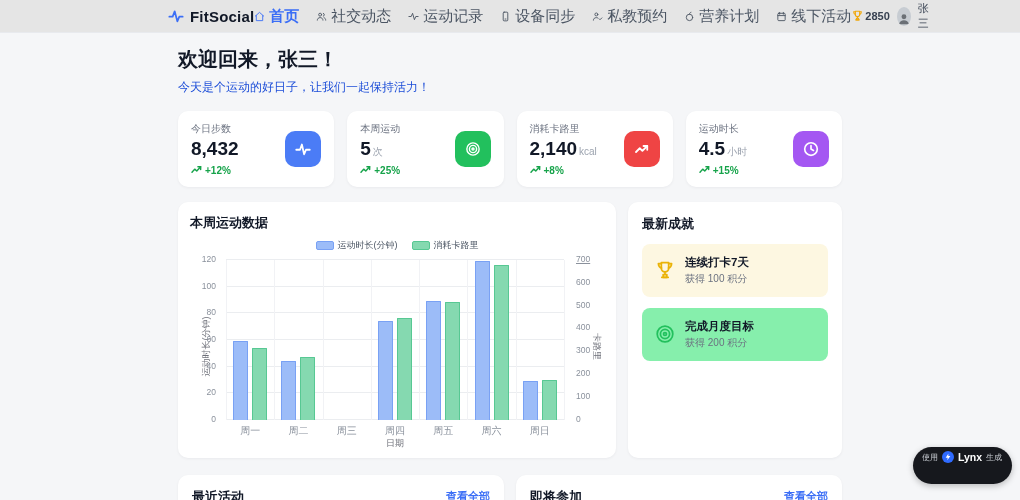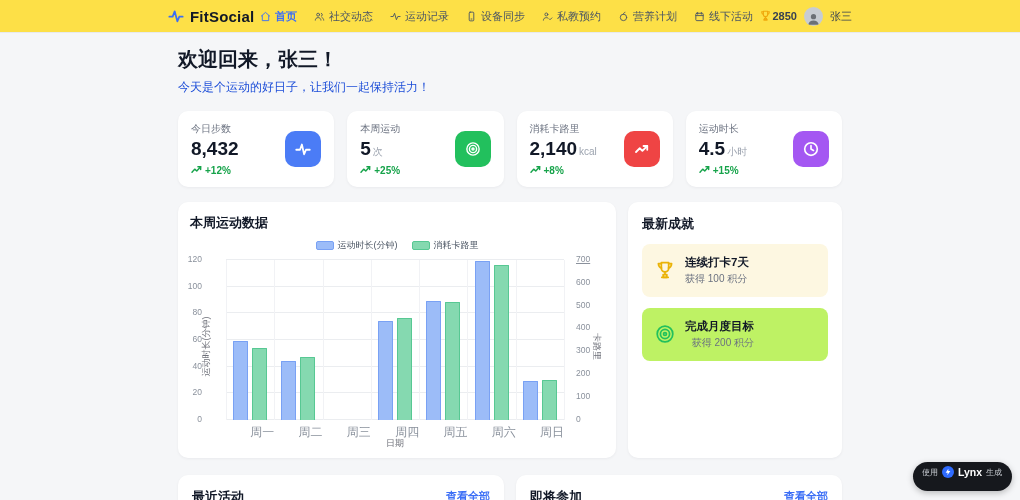--- a/index.html
+++ b/index.html
@@ -1,26 +1,26 @@
 <!DOCTYPE html>
 <html><head>
 <meta charset="utf-8">
 <style>
   * { margin:0; padding:0; box-sizing:border-box; }
   html,body { width:1020px; height:500px; overflow:hidden; }
   body { background:#f5f6f8; font-family:"Liberation Sans","DejaVu Sans",sans-serif; color:#1f2937; }
 
   
-  .header { height:33px; background:#fde047; border-bottom:1px solid #e8eaee; display:flex; align-items:center; }
+  .header { height:33px; background:#e5e5e5; border-bottom:1px solid #e8eaee; display:flex; align-items:center; }
   .header-inner { width:684px; margin:0 auto; display:flex; align-items:center; justify-content:space-between; }
   .brand { display:flex; align-items:center; gap:6px; }
   .brand svg { display:block; }
   .brand-name { font-size:15px; font-weight:bold; color:#111827; letter-spacing:.2px; }
   .nav { display:flex; align-items:center; gap:17px; }
-  .nav-item { display:flex; align-items:center; gap:4px; font-size:11px; color:#4b5563; cursor:pointer; white-space:nowrap; }
+  .nav-item { display:flex; align-items:center; gap:4px; font-size:15px; color:#4b5563; cursor:pointer; white-space:nowrap; }
   .nav-item svg { display:block; }
   .nav-item.active { color:#3b6ef6; font-weight:bold; }
   .user-area { display:flex; align-items:center; gap:7px; }
   .points { display:flex; align-items:center; gap:1px; font-size:11px; font-weight:bold; color:#374151; }
   .avatar { width:19px; height:19px; border-radius:50%; background:#c7ccd2; display:flex; align-items:flex-end; justify-content:center; overflow:hidden; }
   .user-name { font-size:11px; color:#374151; }
 
   
   .main { width:664px; margin:0 auto; padding-top:13px; }
   .welcome-title { font-size:20px; font-weight:bold; color:#111827; margin-bottom:6px; }
@@ -45,45 +45,45 @@
   .legend-item { display:flex; align-items:center; gap:4px; font-size:9px; color:#4b5563; }
   .legend-swatch { width:18px; height:9px; border-radius:2px; border:1px solid transparent; }
 
   .chart-wrap { position:relative; height:192px; margin-top:4px; }
   .plot { position:absolute; left:36px; right:40px; top:4px; height:160px; }
   .gridline-h { position:absolute; left:0; right:0; height:1px; background:#ebedf0; }
   .gridline-v { position:absolute; top:0; bottom:0; width:1px; background:#f1f2f5; }
   .bar { position:absolute; bottom:0; width:15px; border-style:solid; border-width:1px 1px 0 1px; border-radius:1px 1px 0 0; }
   .tick { position:absolute; font-size:8.5px; color:#8a919c; line-height:9px; }
   .ticks-left { position:absolute; left:0; width:30px; top:4px; height:160px; }
-  .ticks-left .tick { right:18px; text-align:left; }
+  .ticks-left .tick { right:4px; text-align:left; }
   .ticks-right { position:absolute; right:0; width:34px; top:4px; height:160px; }
   .ticks-right .tick { left:6px; }
   .axis-name { position:absolute; font-size:9px; color:#6E7079; white-space:nowrap; }
   .axis-name-left { left:-14px; top:84px; transform:rotate(-90deg); transform-origin:center; }
   .axis-name-right { right:-6px; top:84px; transform:rotate(90deg); transform-origin:center; }
   .x-labels { position:absolute; left:36px; right:40px; top:168px; display:flex; }
-  .x-label { flex:1; text-align:right; font-size:12px; color:#8a919c; }
+  .x-label { flex:1; text-align:center; font-size:10px; color:#8a919c; }
   .x-axis-name { position:absolute; left:36px; right:40px; top:181px; text-align:center; font-size:9px; color:#6E7079; }
 
   
   .achv-card { padding:13px 14px; }
   .achv-item { display:flex; align-items:center; gap:9px; border-radius:8px; padding:11px 12px; margin-top:11px; }
   .achv-icon { flex:none; display:flex; }
   .achv-title { font-size:11.5px; font-weight:bold; color:#111827; }
   .achv-sub { font-size:10px; color:#6b7280; margin-top:2px; }
 
   
   .bottom-row { display:grid; grid-template-columns:1fr 1fr; gap:12px; }
   .bottom-card { padding:13px 14px 20px; }
   .bottom-head { display:flex; align-items:center; justify-content:space-between; }
   .view-all { font-size:11px; color:#3b6ef6; font-weight:bold; cursor:pointer; }
 
   
-  .lynx-badge { position:fixed; right:8px; bottom:9px; background:#16181d; border-radius:999px; padding:4px 10px 13px 9px; display:flex; align-items:center; gap:4px; box-shadow:0 2px 6px rgba(0,0,0,.25); cursor:pointer; }
+  .lynx-badge { position:fixed; right:8px; bottom:16px; background:#16181d; border-radius:999px; padding:4px 10px 21px 9px; display:flex; align-items:center; gap:4px; box-shadow:0 2px 6px rgba(0,0,0,.25); cursor:pointer; }
   .lynx-small { font-size:8px; color:#c9cdd3; }
   .lynx-logo { width:12px; height:12px; border-radius:50%; background:#2f6bff; display:flex; align-items:center; justify-content:center; }
   .lynx-name { font-size:10.5px; font-weight:bold; color:#fff; }
 </style>
 </head>
 <body>
 
 <div class="header">
   <div class="header-inner">
     <div class="brand">
@@ -363,21 +363,21 @@
               <path d="M8.5 20h7"></path>
               <path d="M10 17h4v3h-4z"></path>
             </svg>
         </span>
         <span>
           <div class="achv-title">连续打卡7天</div>
           <div class="achv-sub">获得 100 积分</div>
         </span>
       </div>
 
-      <div class="achv-item" style="background: #bef264; text-align: right;">
+      <div class="achv-item" style="background: #86efac;">
         <span class="achv-icon">
           <svg width="22" height="22" viewBox="0 0 24 24" fill="none" stroke="#22c05d" stroke-width="1.9">
               <circle cx="12" cy="12" r="8.5"></circle>
               <circle cx="12" cy="12" r="5"></circle>
               <circle cx="12" cy="12" r="1.6"></circle>
             </svg>
         </span>
         <span>
           <div class="achv-title">完成月度目标</div>
           <div class="achv-sub">获得 200 积分</div>

